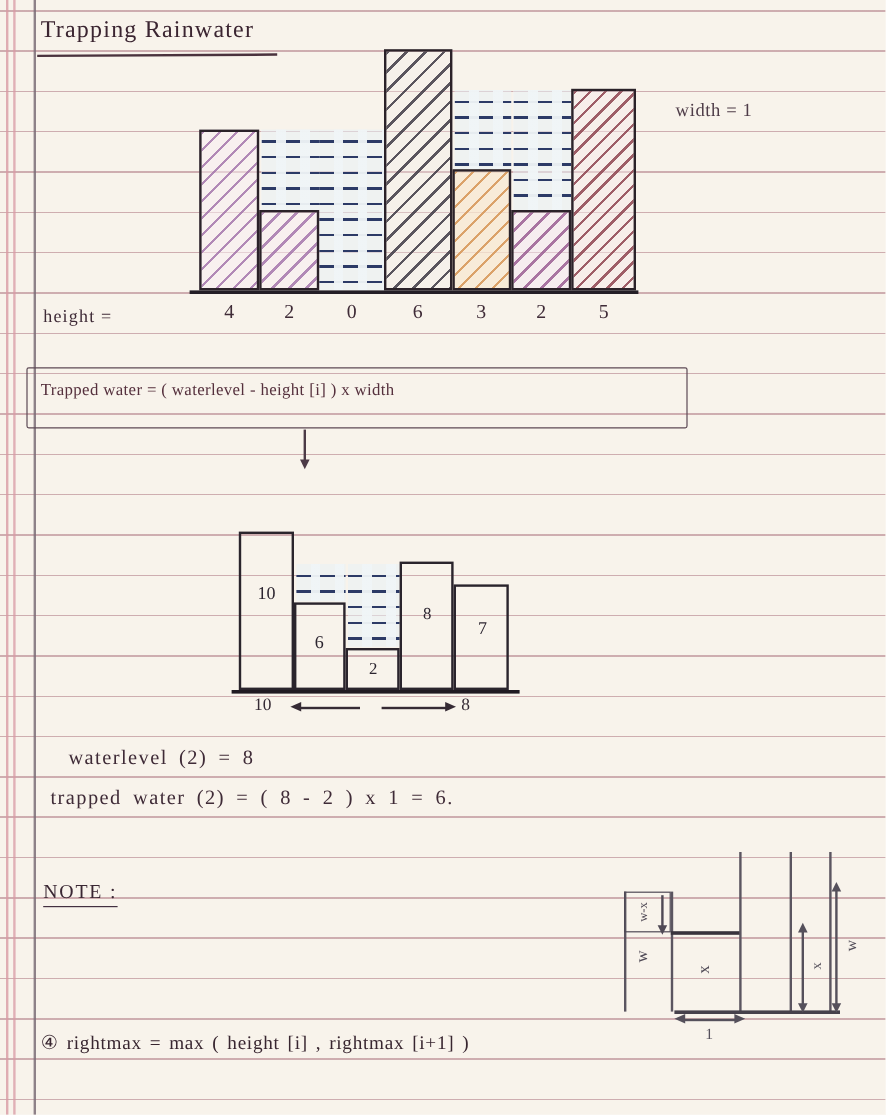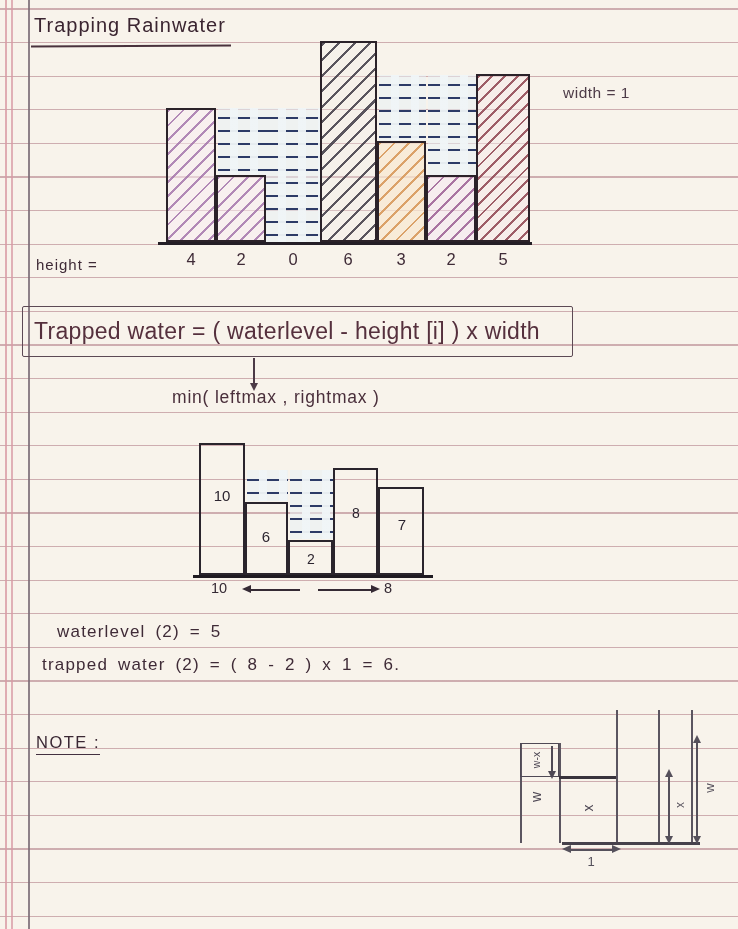--- a/index.html
+++ b/index.html
@@ -1,17 +1,17 @@
 <!DOCTYPE html>
 <html><head>
 <meta charset="utf-8">
 <style>
   html,body{margin:0;padding:0;}
   .page{position:relative;width:738px;height:929px;background:#f8f3eb;overflow:hidden;
-        font-family:Liberation Sans, sans-serif;color:#3f2b37;}
+        font-family:Liberation Serif, serif;color:#3f2b37;}
   .rules{position:absolute;left:0;top:-24px;width:100%;height:960px;z-index:0;
      background-image:repeating-linear-gradient(to bottom,transparent 0 32.4px,rgba(172,116,127,.55) 32.4px 33.6px);}
   .vline{position:absolute;top:0;bottom:0;z-index:1;}
   .abs{position:absolute;box-sizing:border-box;}
   .txt{position:absolute;white-space:nowrap;z-index:5;}
   
   .bar{position:absolute;box-sizing:border-box;border:2.2px solid #2b2229;z-index:3;}
   .hatch-a{background-color:rgba(247,236,243,.55);
     background-image:repeating-linear-gradient(135deg,rgba(160,111,168,.8) 0 2px,rgba(0,0,0,0) 2px 10px);}
   .hatch-b{background-color:rgba(244,232,243,.5);
@@ -73,23 +73,22 @@
   <div class="txt" style="left:36px;top:256px;font-size:15px;letter-spacing:1px;">height =</div>
   <div class="txt center" style="left:181px;top:250px;width:20px;font-size:16.5px;">4</div>
   <div class="txt center" style="left:231px;top:250px;width:20px;font-size:16.5px;">2</div>
   <div class="txt center" style="left:283px;top:250px;width:20px;font-size:16.5px;">0</div>
   <div class="txt center" style="left:338px;top:250px;width:20px;font-size:16.5px;">6</div>
   <div class="txt center" style="left:391px;top:250px;width:20px;font-size:16.5px;">3</div>
   <div class="txt center" style="left:441px;top:250px;width:20px;font-size:16.5px;">2</div>
   <div class="txt center" style="left:493px;top:250px;width:20px;font-size:16.5px;">5</div>
 
   <div class="abs" style="left:22px;top:306px;width:551px;height:51px;border:1.7px solid #5d4a55;border-radius:2px;z-index:4;"></div>
-  <div class="txt" style="left:34px;top:318px;font-size:23px;letter-spacing:.3px;color:#55303d;">Trapped water = ( waterlevel - height [i] ) x width</div>
+  <div class="txt" style="left:34px;top:318px;font-size:14px;letter-spacing:.3px;color:#55303d;">Trapped water = ( waterlevel - height [i] ) x width</div>
   <div class="varr vhead-down" style="left:253px;top:358px;height:26px;color:#4c3a46;"></div>
-  <div class="txt" style="left:172px;top:387px;font-size:17.5px;letter-spacing:.8px;color:#4a2f3b;">min( leftmax , rightmax )</div>
 
   <div class="water" style="left:247px;top:470px;width:41px;height:31px;"></div>
   <div class="water" style="left:290px;top:470px;width:43px;height:69px;"></div>
 
   <div class="sbar" style="left:199px;top:443px;width:46px;height:132px;"></div>
   <div class="sbar" style="left:245px;top:502px;width:43px;height:73px;"></div>
   <div class="sbar" style="left:288px;top:540px;width:45px;height:35px;"></div>
   <div class="sbar" style="left:333px;top:468px;width:45px;height:107px;"></div>
   <div class="sbar" style="left:378px;top:487px;width:46px;height:88px;"></div>
   <div class="abs" style="left:193px;top:575px;width:240px;height:3px;background:#1f1a21;z-index:4;"></div>
@@ -98,24 +97,28 @@
   <div class="txt center" style="left:252px;top:528px;width:28px;font-size:15px;color:#2c2530;">6</div>
   <div class="txt center" style="left:297px;top:551px;width:28px;font-size:14px;color:#2c2530;">2</div>
   <div class="txt center" style="left:342px;top:505px;width:28px;font-size:14px;color:#2c2530;">8</div>
   <div class="txt center" style="left:388px;top:516px;width:28px;font-size:15px;color:#2c2530;">7</div>
 
   <div class="txt center" style="left:206px;top:580px;width:26px;font-size:14.5px;color:#352a34;">10</div>
   <div class="hline head-left" style="left:250px;top:589px;width:50px;color:#352a34;"></div>
   <div class="hline head-right" style="left:318px;top:589px;width:54px;color:#352a34;"></div>
   <div class="txt center" style="left:379px;top:580px;width:18px;font-size:14.5px;color:#352a34;">8</div>
 
-  <div class="txt" style="left:57px;top:622px;font-size:17px;letter-spacing:1.2px;word-spacing:4px;">waterlevel (2) = 5</div>
+  <div class="txt" style="left:57px;top:622px;font-size:17px;letter-spacing:1.2px;word-spacing:4px;">waterlevel (2) = 8</div>
   <div class="txt" style="left:42px;top:655px;font-size:17px;letter-spacing:1.2px;word-spacing:4px;">trapped water (2) = ( 8 - 2 ) x 1 = 6.</div>
 
   <div class="txt" style="left:36px;top:733px;font-size:16.5px;letter-spacing:1.5px;color:#3a2733;border-bottom:1.6px solid #433040;padding-bottom:2px;">NOTE :</div>
+  <div class="txt" style="left:34px;top:859px;font-size:16px;letter-spacing:.6px;word-spacing:2px;color:#382630;">
+    <span>④</span>
+    <span>rightmax = max ( height [i] , rightmax [i+1] )</span>
+  </div>
 
   <div class="abs" style="left:520px;top:743px;width:1.6px;height:100px;background:#5b5560;z-index:4;"></div>
   <div class="abs" style="left:559px;top:743px;width:1.6px;height:100px;background:#5b5560;z-index:4;"></div>
   <div class="abs" style="left:520px;top:743px;width:39px;height:34px;border:1.8px solid #4f4955;z-index:4;"></div>
   <div class="abs rot" style="left:521px;top:744px;width:30px;height:32px;font-size:10.5px;color:#4f4955;z-index:5;">w-x</div>
   <div class="varr vhead-down" style="left:551px;top:746px;height:26px;color:#4f4955;"></div>
   <div class="abs rot" style="left:526px;top:786px;width:20px;height:22px;font-size:14px;color:#4f4955;z-index:5;">w</div>
   <div class="abs" style="left:559px;top:776px;width:58px;height:2.5px;background:#38333c;z-index:4;"></div>
   <div class="abs rot" style="left:578px;top:798px;width:20px;height:20px;font-size:14px;color:#4f4955;z-index:5;">x</div>
   <div class="abs" style="left:616px;top:710px;width:1.6px;height:133px;background:#5b5560;z-index:4;"></div>

